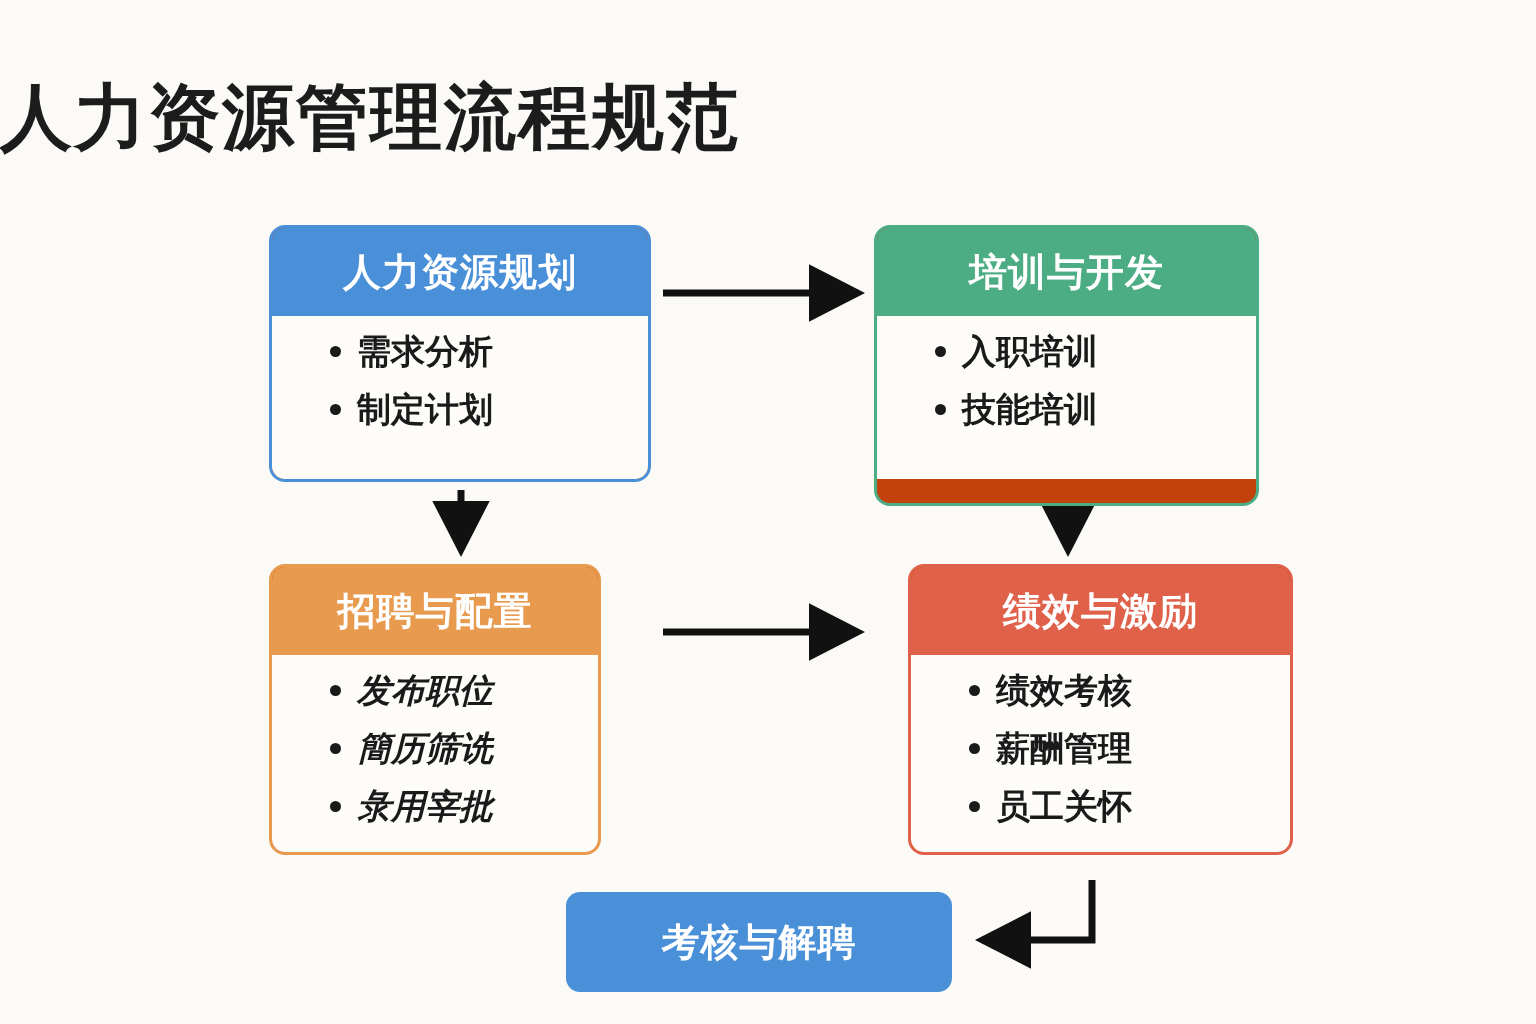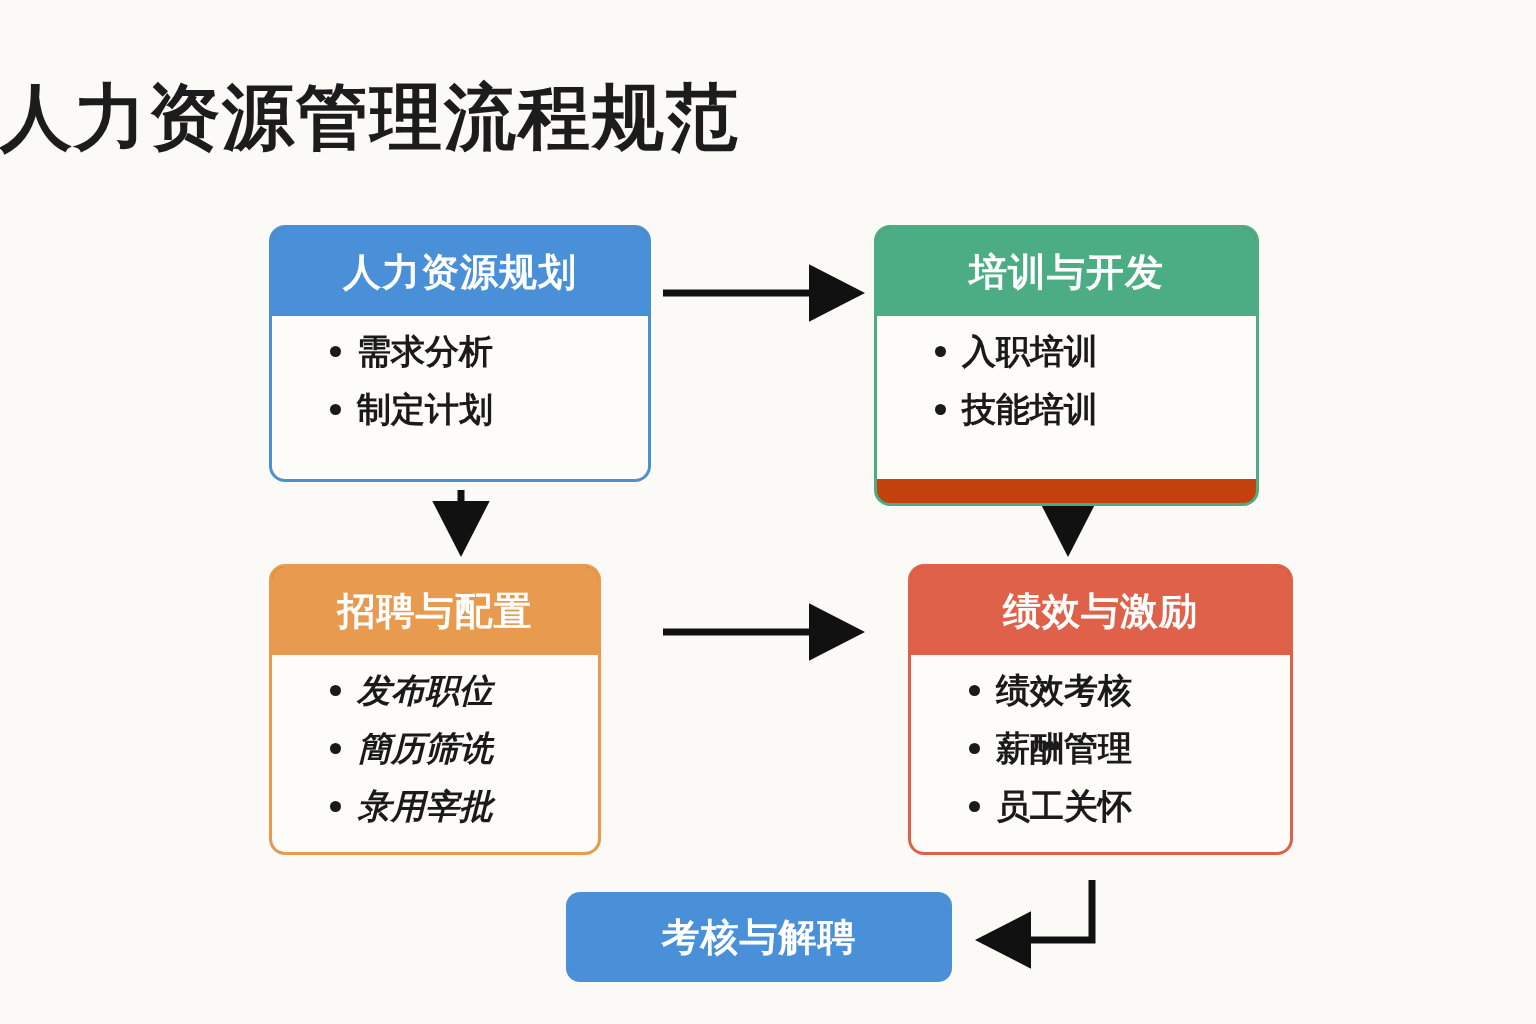--- a/index.html
+++ b/index.html
@@ -118,21 +118,21 @@
   #card-performance { left: 908px;  top: 564px; width: 385px; height: 291px; }
   #card-performance > .card-header { height: 88px; }
   #card-performance > .card-body   { height: 197px; }
 
   
   #card-appraisal {
     position: absolute;
     left: 566px;
     top: 892px;
     width: 386px;
-    height: 90px;
+    height: 100px;
     box-sizing: border-box;
     border-radius: 14px;
     background: #4a90d9;
     display: flex;
     align-items: center;
     justify-content: center;
   }
   #card-appraisal .pill-label {
     font-size: 38px;
     font-weight: 700;

